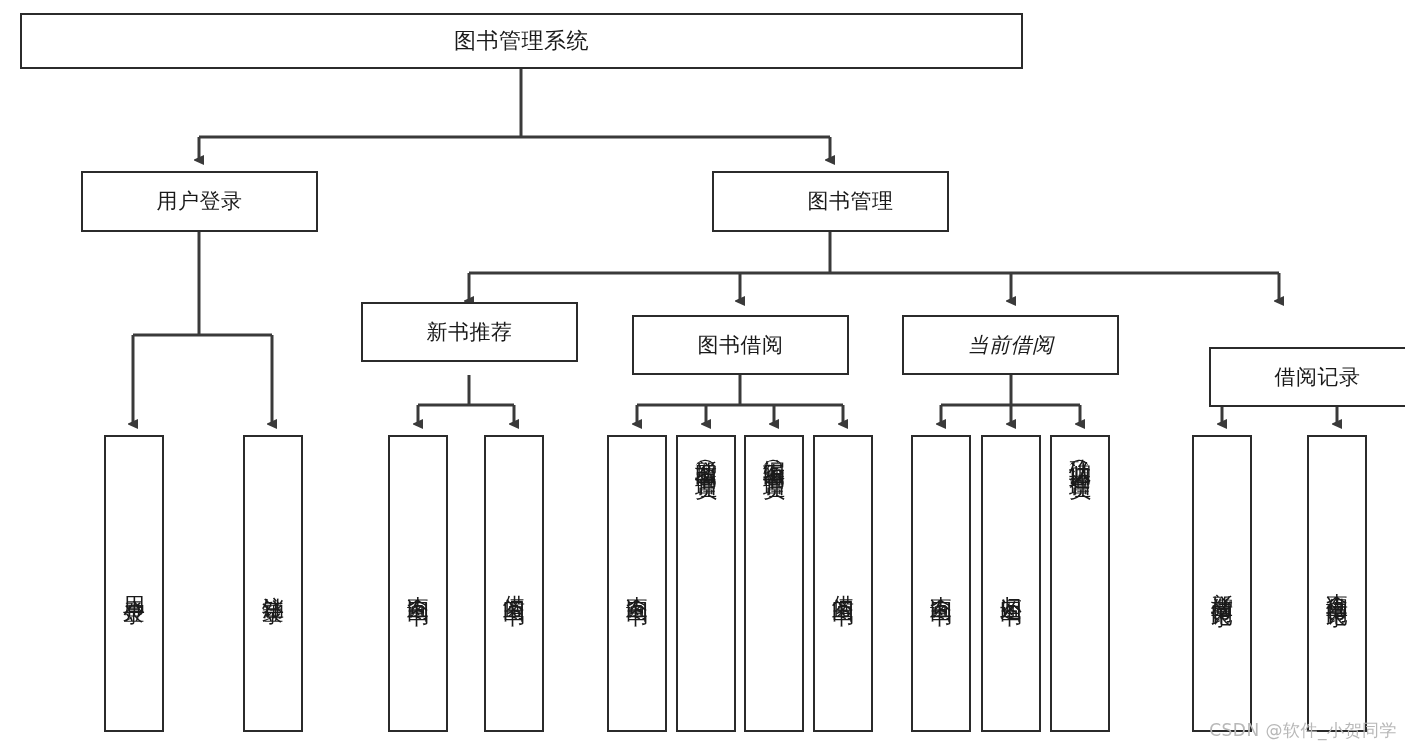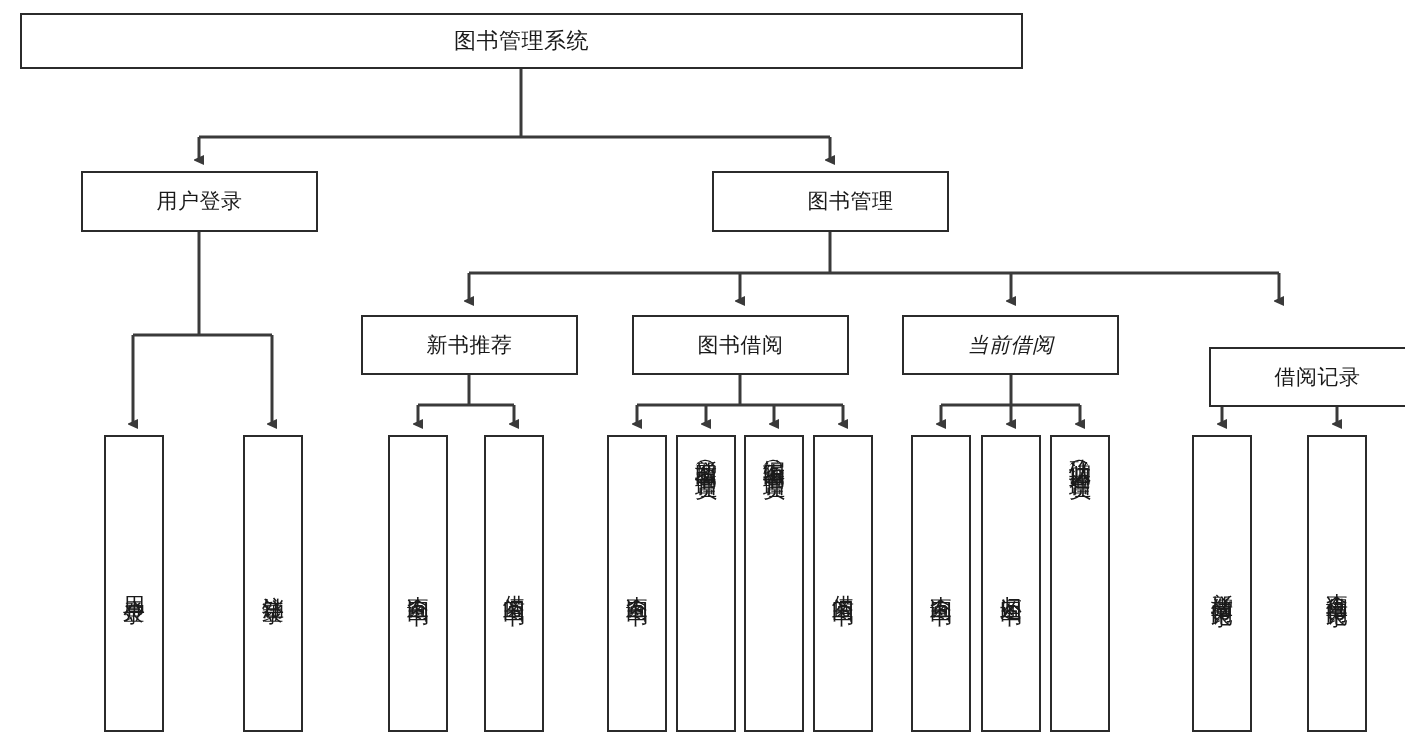--- a/index.html
+++ b/index.html
@@ -136,21 +136,21 @@
     <span class="label">图书管理系统</span>
   </div>
 
   <div class="node horiz" style="left:81px; top:171px; width:237px; height:61px;">
     <span class="label">用户登录</span>
   </div>
   <div class="node horiz" style="left:712px; top:171px; width:237px; height:61px;padding-left:40px;">
     <span class="label">图书管理</span>
   </div>
 
-  <div class="node horiz" style="left:361px; top:315px; width:217px; height:60px;font-family:Liberation Serif, serif;">
+  <div class="node horiz" style="left:361px; top:302px; width:217px; height:60px;font-family:Liberation Serif, serif;">
     <span class="label">新书推荐</span>
   </div>
   <div class="node horiz" style="left:632px; top:315px; width:217px; height:60px;">
     <span class="label">图书借阅</span>
   </div>
   <div class="node horiz" style="left:902px; top:315px; width:217px; height:60px;font-style:italic;">
     <span class="label">当前借阅</span>
   </div>
   <div class="node horiz" style="left:1209px; top:315px; width:217px; height:60px;margin-top:32px;">
     <span class="label">借阅记录</span>
@@ -193,14 +193,15 @@
     <span class="label">确认归还（管理员）</span>
   </div>
 
   <div class="node leaf centered" style="left:1192px; top:435px; width:60px; height:297px;">
     <span class="label">新增借阅记录</span>
   </div>
   <div class="node leaf centered" style="left:1307px; top:435px; width:60px; height:297px;">
     <span class="label">查询借阅记录</span>
   </div>
 
+  <div class="watermark">CSDN @软件_小贺同学</div>
 
 </div>
 
 </body></html>

